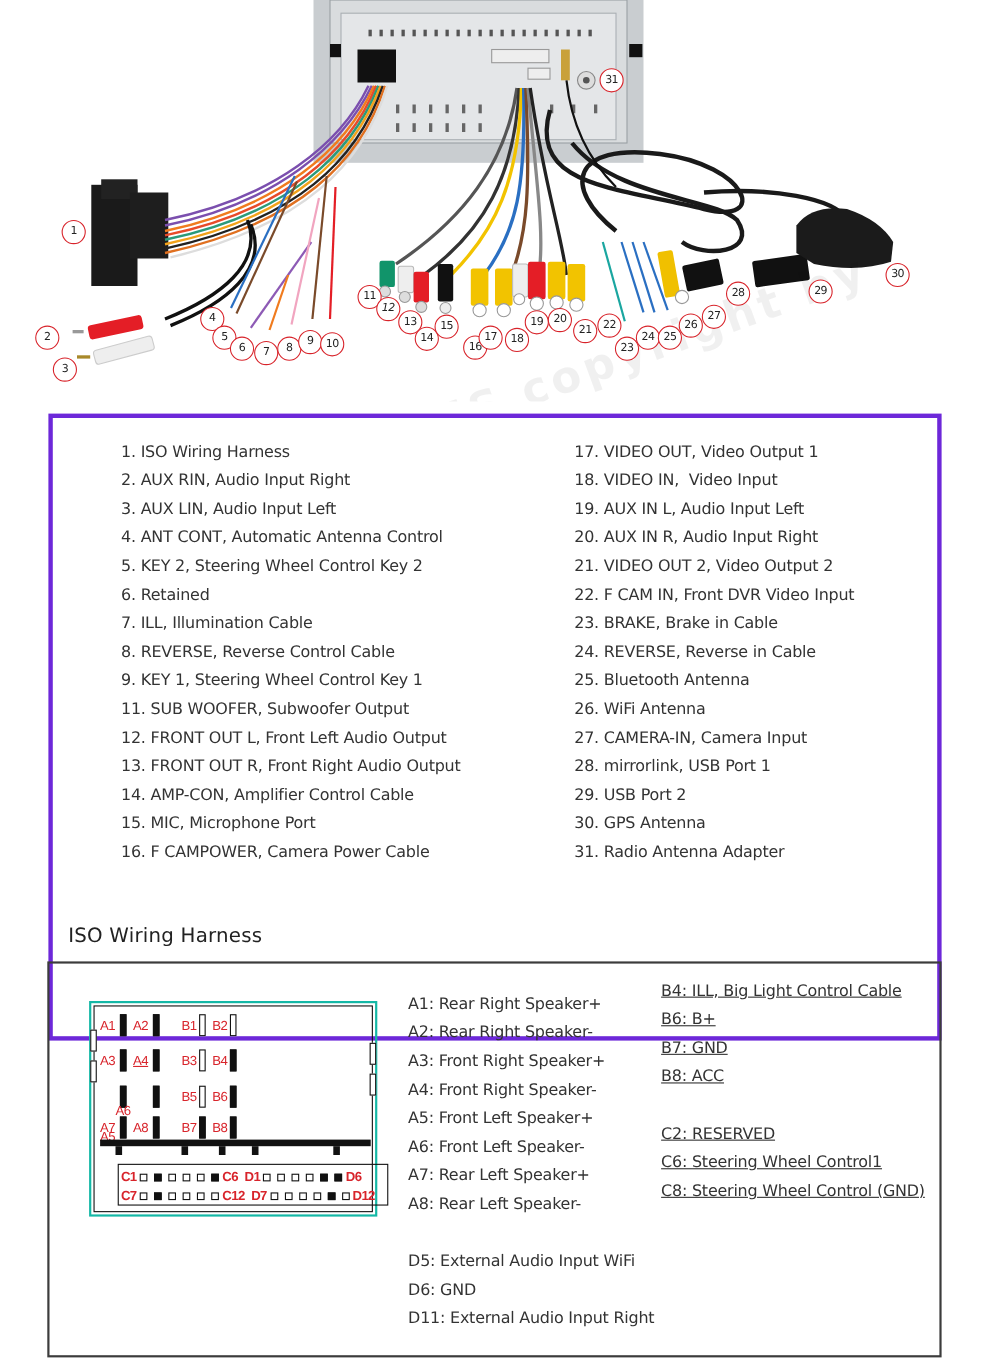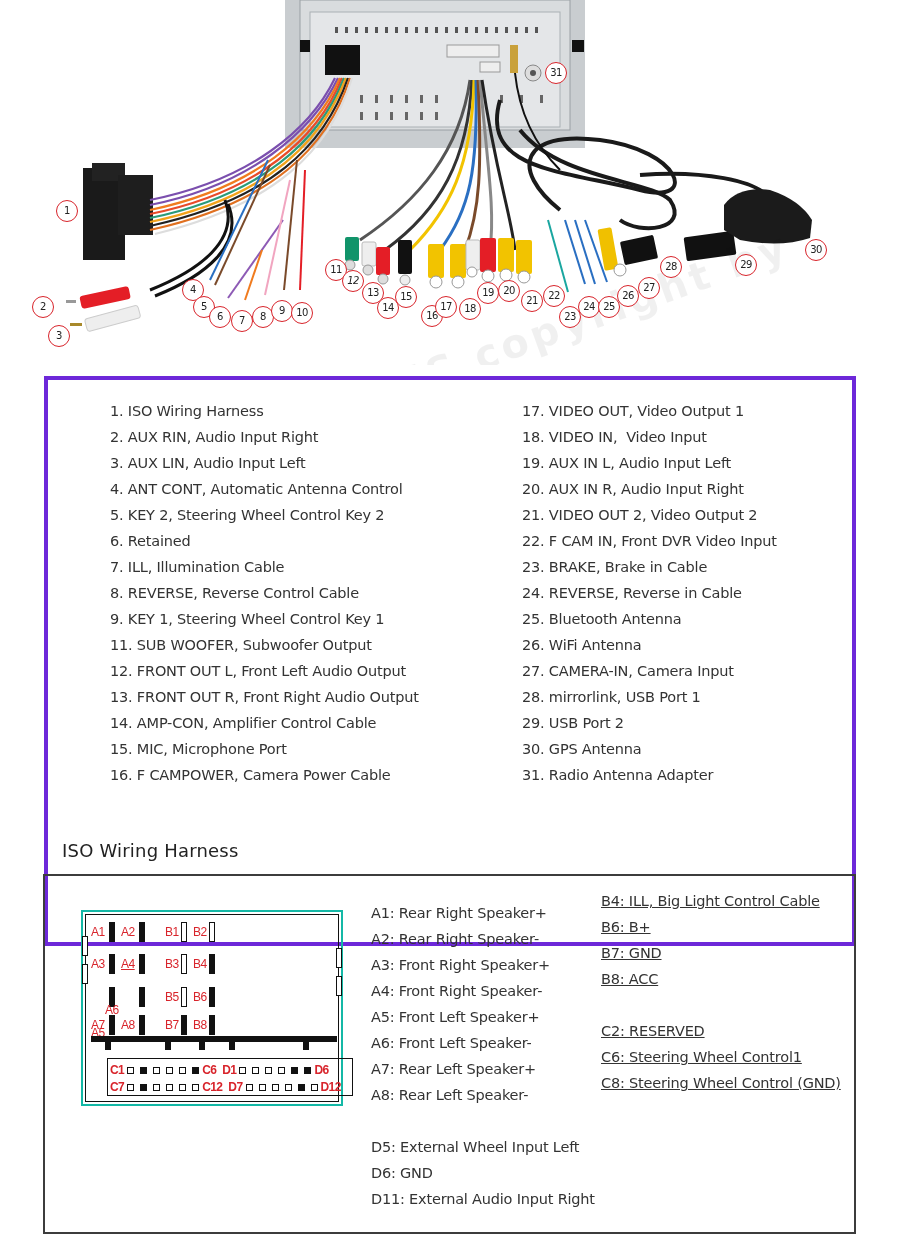--- a/index.html
+++ b/index.html
@@ -379,21 +379,21 @@
   <div class="iso-col" style="left:326px; top:24px;">
     <div class="iso-item">A1: Rear Right Speaker+</div>
     <div class="iso-item">A2: Rear Right Speaker-</div>
     <div class="iso-item">A3: Front Right Speaker+</div>
     <div class="iso-item">A4: Front Right Speaker-</div>
     <div class="iso-item">A5: Front Left Speaker+</div>
     <div class="iso-item">A6: Front Left Speaker-</div>
     <div class="iso-item">A7: Rear Left Speaker+</div>
     <div class="iso-item">A8: Rear Left Speaker-</div>
     <div class="iso-gap"></div>
-    <div class="iso-item">D5: External Wheel Input Left</div>
+    <div class="iso-item">D5: External Audio Input WiFi</div>
     <div class="iso-item">D6: GND</div>
     <div class="iso-item">D11: External Audio Input Right</div>
   </div>
 
   <div class="iso-col" style="left:556px; top:12px;text-decoration:underline;">
     <div class="iso-item">B4: ILL, Big Light Control Cable</div>
     <div class="iso-item">B6: B+</div>
     <div class="iso-item">B7: GND</div>
     <div class="iso-item">B8: ACC</div>
     <div class="iso-gap"></div>

